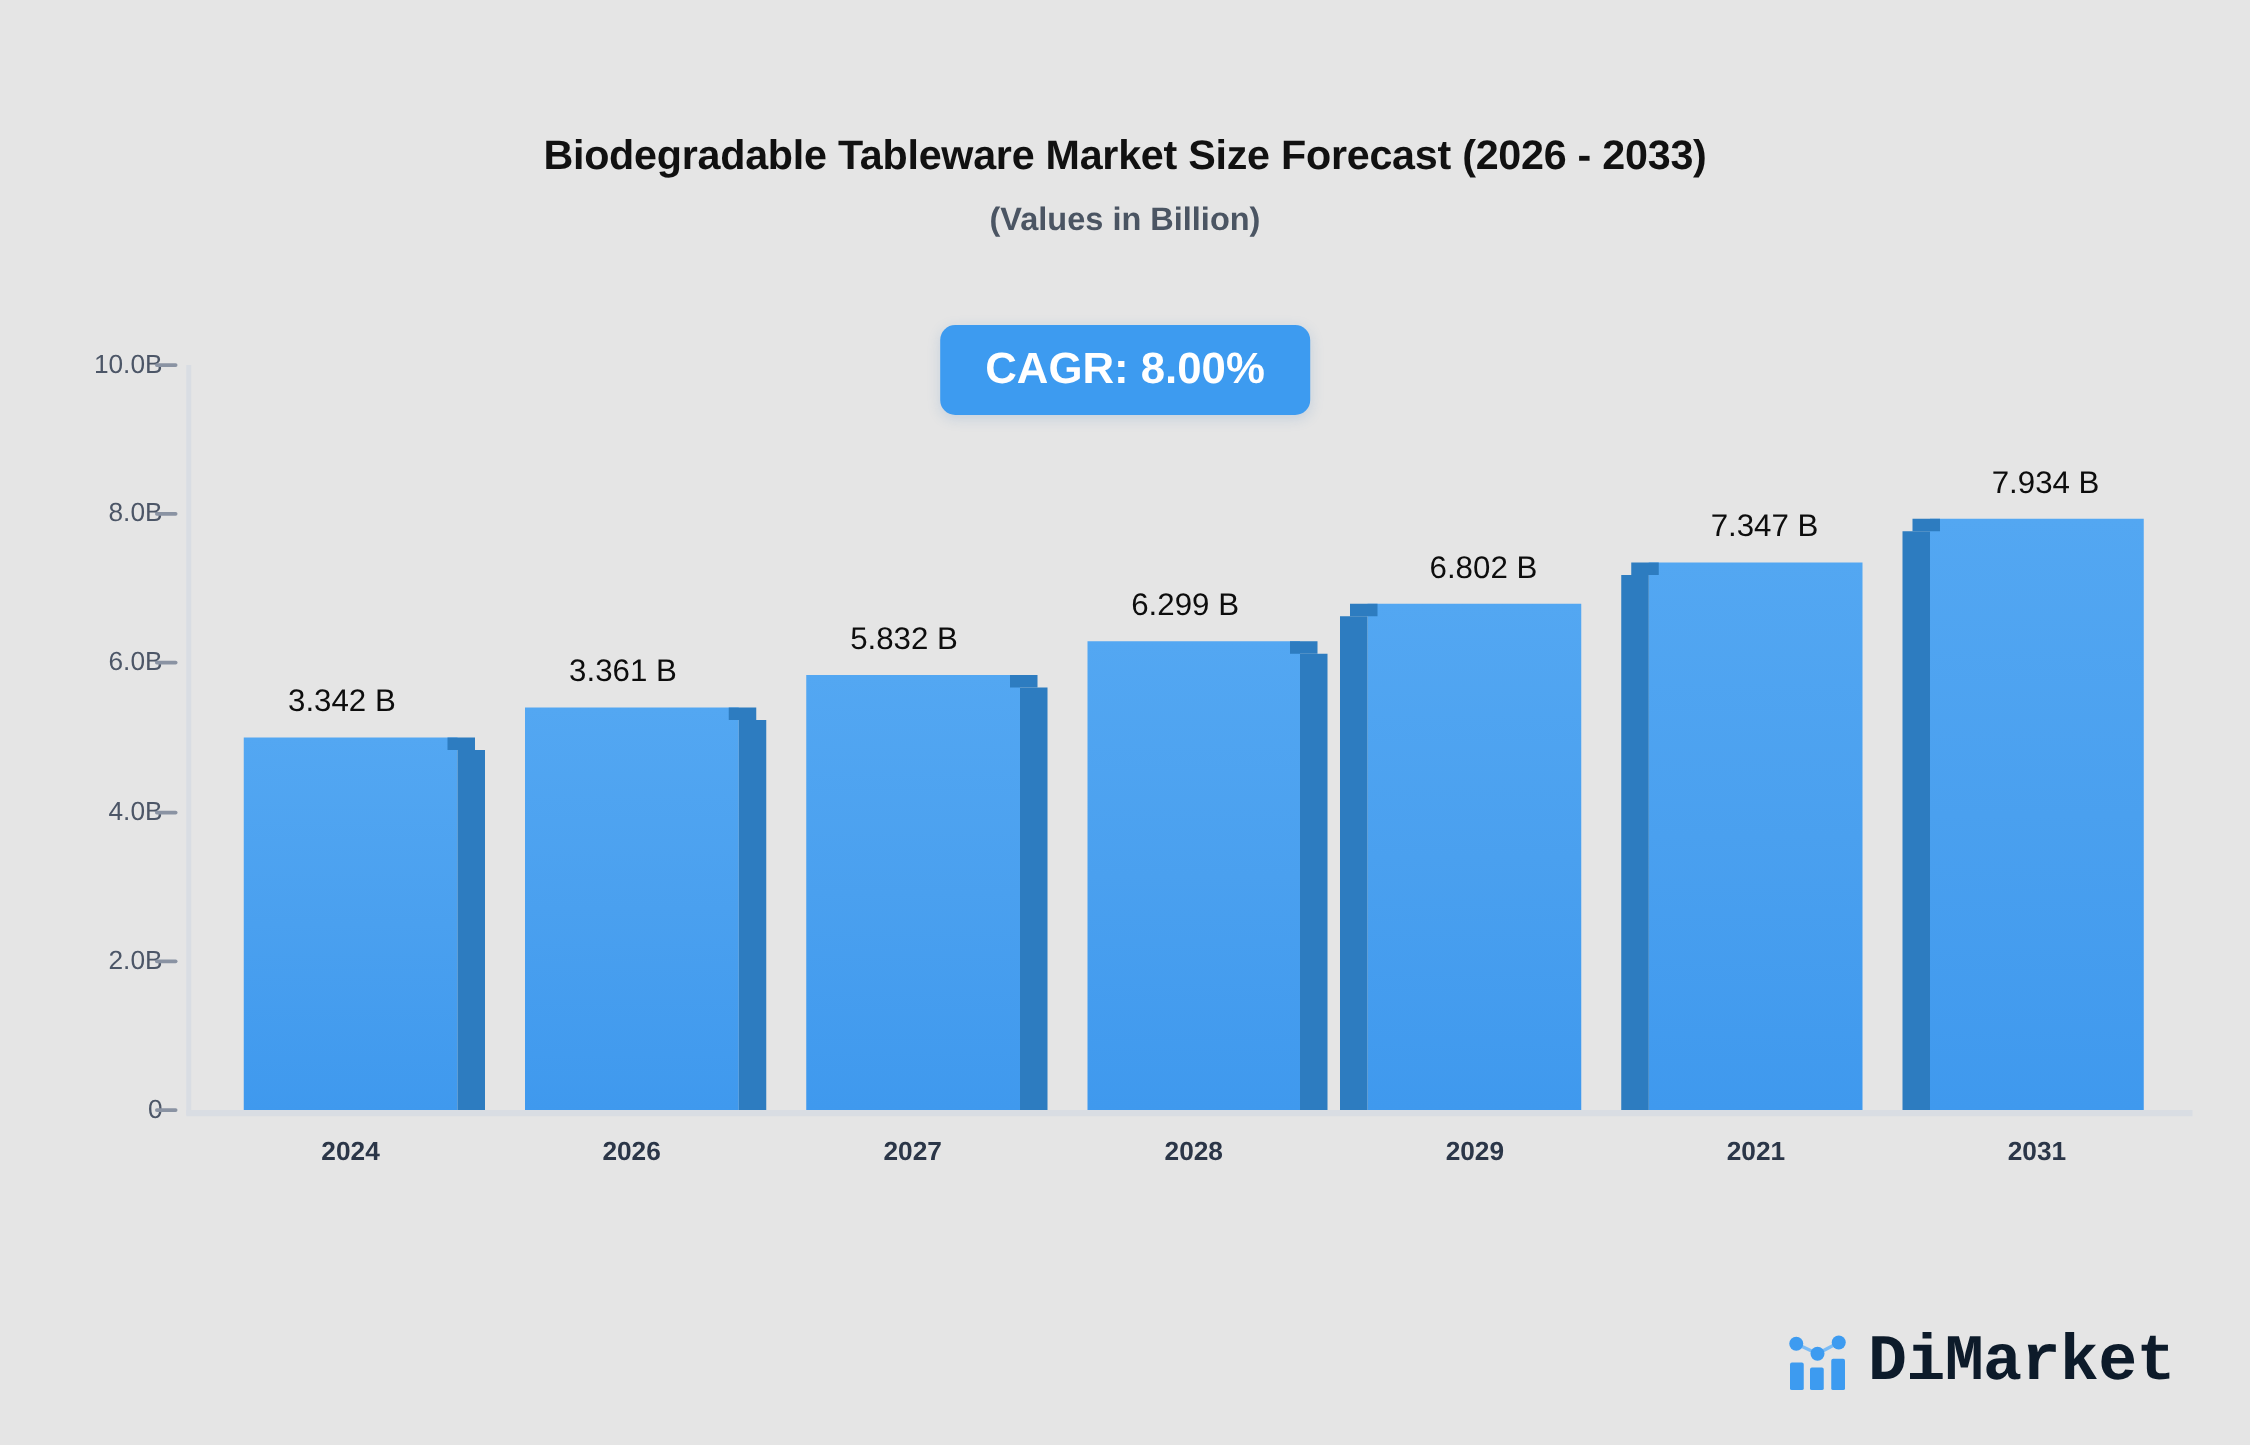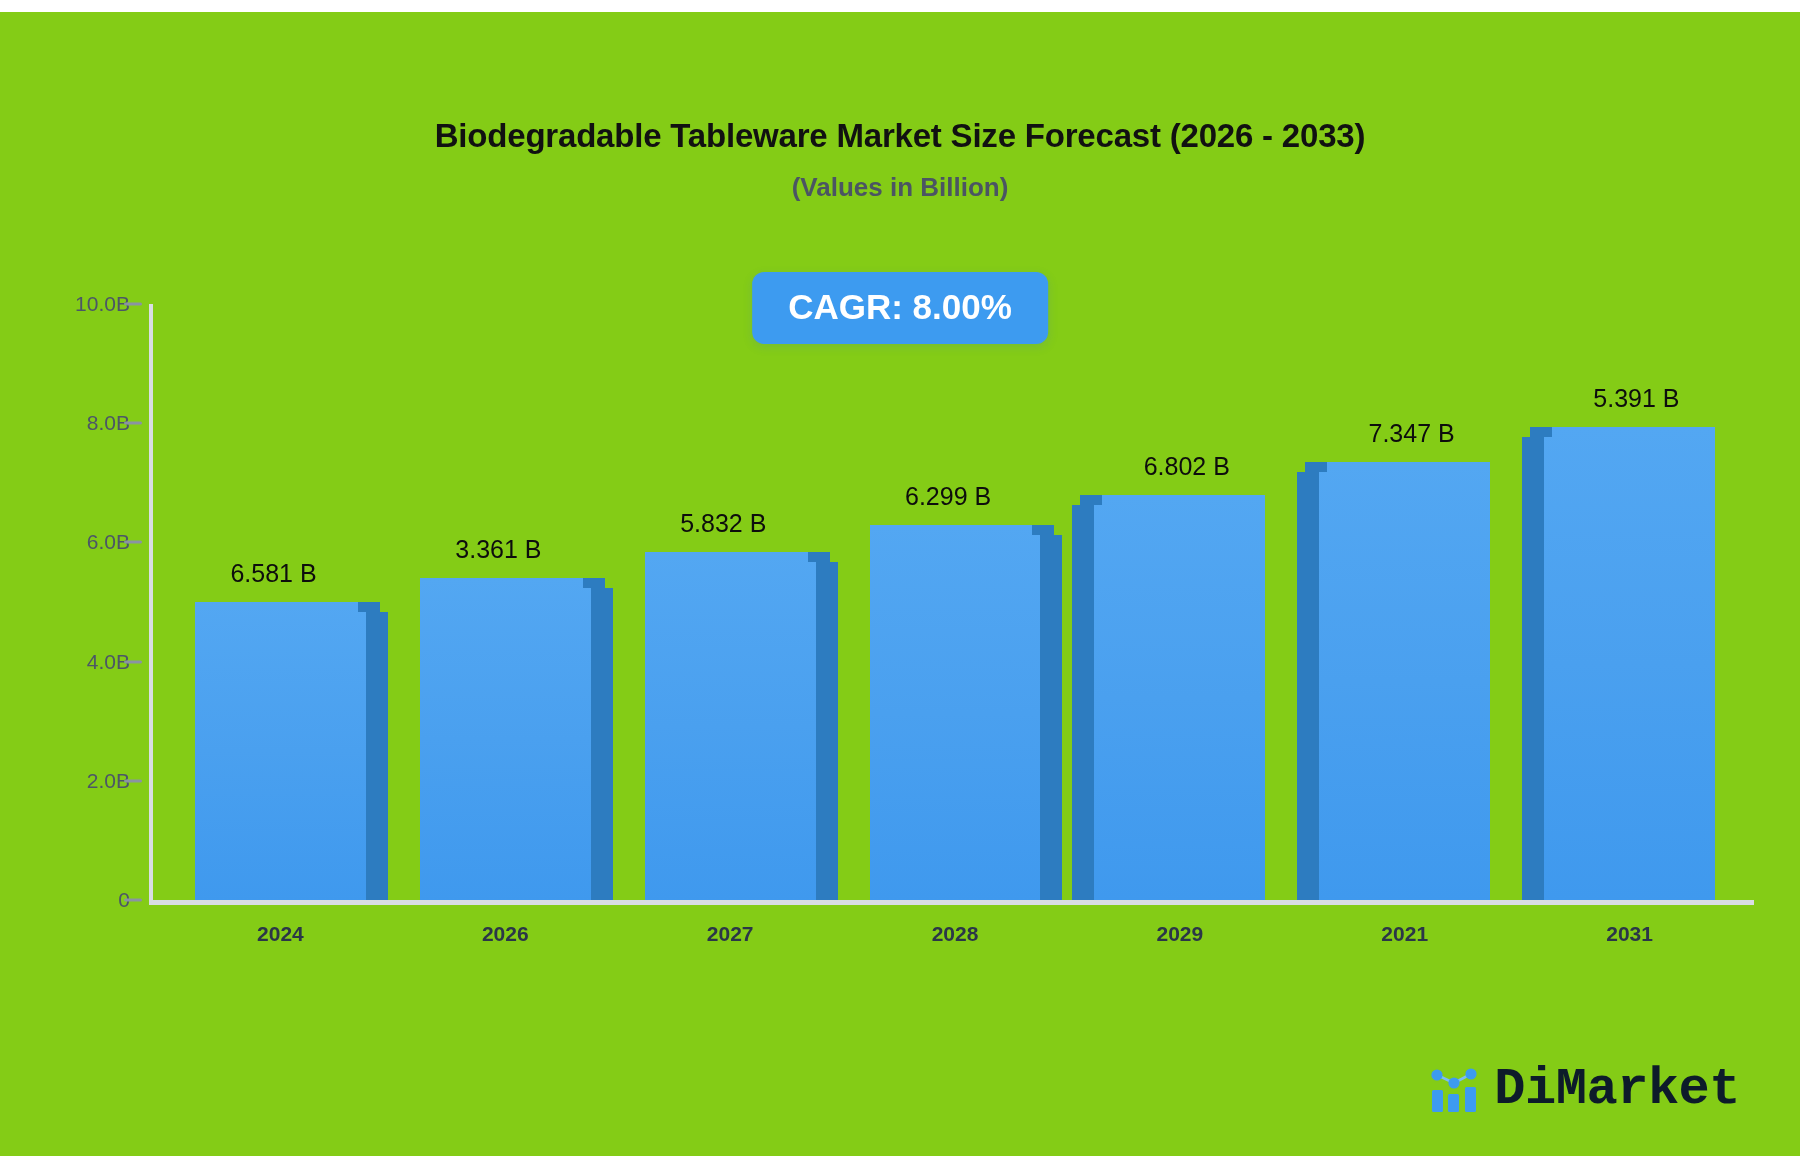--- a/index.html
+++ b/index.html
@@ -13,22 +13,21 @@
     font-family: "Liberation Sans", "DejaVu Sans", sans-serif;
     width: 1800px;
     height: 1156px;
     position: relative;
     overflow: hidden;
   }
 
   .chart-root {
     position: absolute;
     inset: 0;
-    background: #84cc16;
-    margin-top: 12px;
+    background: #e5e5e5;
   }
 
   
   .title-block {
     position: absolute;
     top: 104px;
     left: 0;
     width: 1800px;
     text-align: center;
   }
@@ -216,21 +215,21 @@
         <div class="y-tick-mark" style="top: 768.8px;"></div>
         <div class="y-tick" style="top: 888px;">0</div>
         <div class="y-tick-mark" style="top: 888px;"></div>
       </div>
 
     <div class="bars-layer" id="bars-layer">
         <div class="bar-group" style="left: 178.983px; width: 170.891px; height: 298px;">
           <div class="bar-front" style="height: 298px;"></div>
           <div class="bar-side right" style="height: 288px;"></div>
           <div class="bar-top" style="bottom: 288px; width: 22px; left: calc(100% - 8px);"></div>
-          <div class="bar-value shift-left">6.581 B</div>
+          <div class="bar-value shift-left">3.342 B</div>
         </div>
         <div class="bar-group" style="left: 403.84px; width: 170.891px; height: 321.84px;">
           <div class="bar-front" style="height: 321.84px;"></div>
           <div class="bar-side right" style="height: 311.84px;"></div>
           <div class="bar-top" style="bottom: 311.84px; width: 22px; left: calc(100% - 8px);"></div>
           <div class="bar-value shift-left">3.361 B</div>
         </div>
         <div class="bar-group" style="left: 628.697px; width: 170.891px; height: 347.587px;">
           <div class="bar-front" style="height: 347.587px;"></div>
           <div class="bar-side right" style="height: 337.587px;"></div>
@@ -252,21 +251,21 @@
         <div class="bar-group" style="left: 1303.27px; width: 170.891px; height: 437.881px;">
           <div class="bar-front" style="height: 437.881px;"></div>
           <div class="bar-side left" style="height: 427.881px;"></div>
           <div class="bar-top" style="bottom: 427.881px; width: 22px; right: calc(100% - 8px);"></div>
           <div class="bar-value shift-right">7.347 B</div>
         </div>
         <div class="bar-group" style="left: 1528.13px; width: 170.891px; height: 472.866px;">
           <div class="bar-front" style="height: 472.866px;"></div>
           <div class="bar-side left" style="height: 462.866px;"></div>
           <div class="bar-top" style="bottom: 462.866px; width: 22px; right: calc(100% - 8px);"></div>
-          <div class="bar-value shift-right">5.391 B</div>
+          <div class="bar-value shift-right">7.934 B</div>
         </div>
       </div>
 
     <div id="x-labels">
         <div class="x-label" style="left: 184.429px; width: 160px;">2024</div>
         <div class="x-label" style="left: 409.286px; width: 160px; text-align: center;">2026</div>
         <div class="x-label" style="left: 634.143px; width: 160px;">2027</div>
         <div class="x-label" style="left: 859px; width: 160px;">2028</div>
         <div class="x-label" style="left: 1083.86px; width: 160px;">2029</div>
         <div class="x-label" style="left: 1308.71px; width: 160px;">2021</div>

